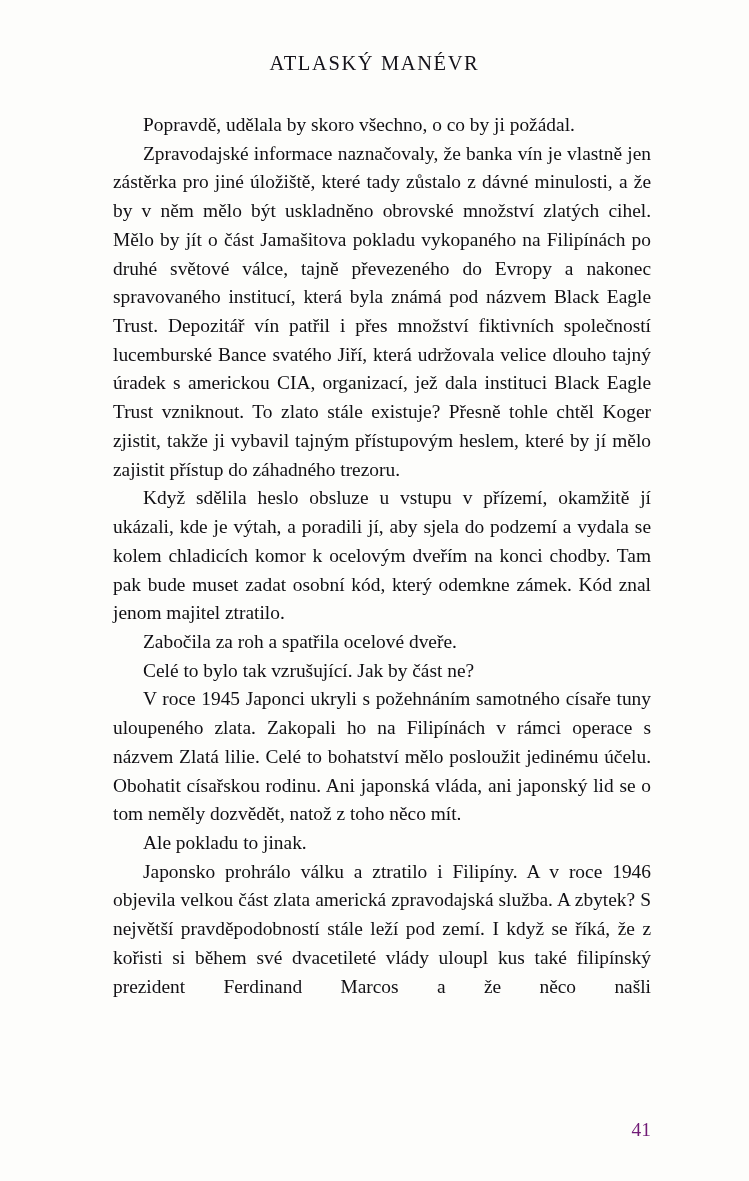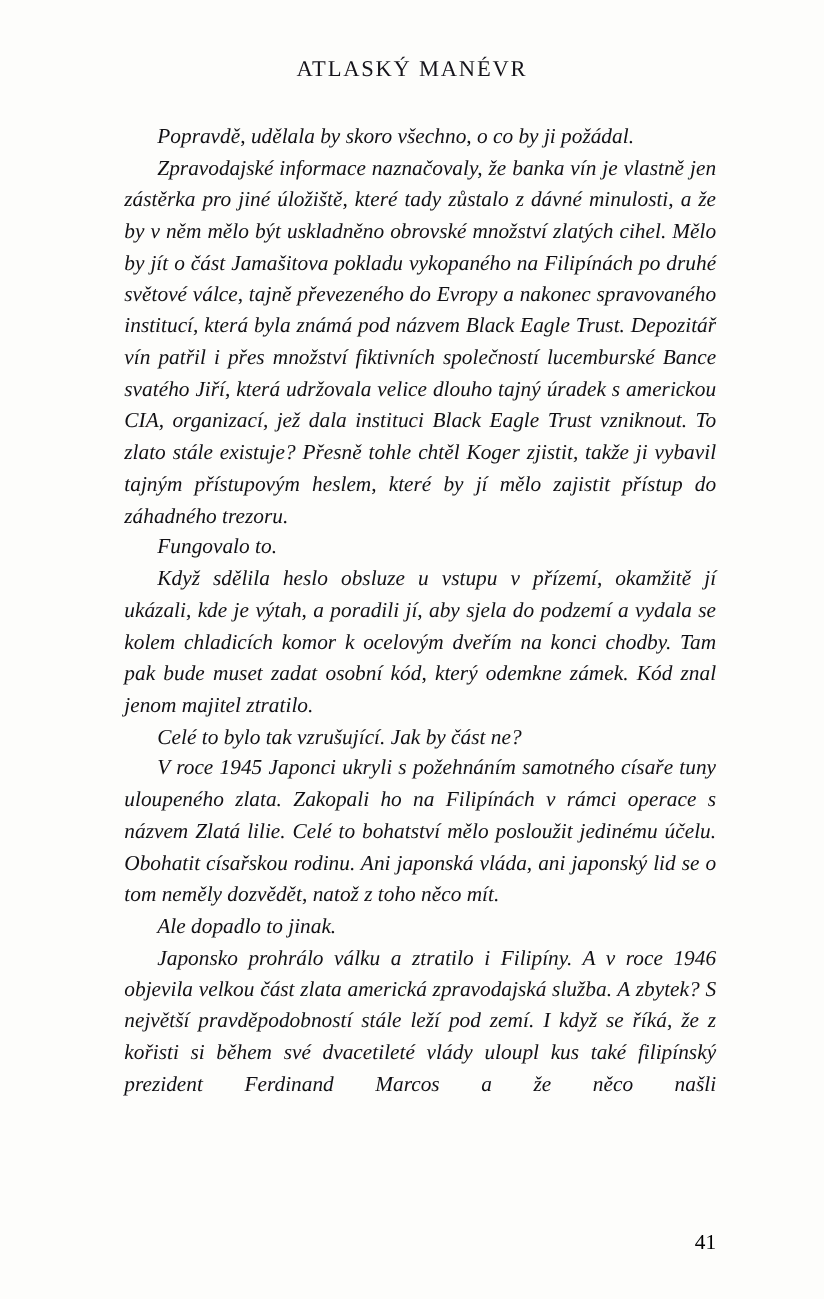--- a/index.html
+++ b/index.html
@@ -43,48 +43,47 @@
     text-align: justify;
     text-justify: inter-word;
     color: #111014;
     hyphens: manual;
     -webkit-hyphens: manual;
   }
   .text-block p {
     margin: 0;
     text-indent: 30px;
     text-align: justify;
-    font-style: italic;
   }
   .text-block p:last-child {
     text-align-last: justify;
   }
   .folio {
     position: absolute;
     top: 1119px;
     left: 0;
     width: 651px;
     text-align: right;
     font-size: 19.4px;
-    color: #000000;
+    color: #701a75;
   }
 </style>
 </head>
 <body>
 
 <div class="page">
 
   <div class="running-head">ATLASKÝ MANÉVR</div>
 
   <div class="text-block">
     <p>Popravdě, udělala by skoro všechno, o co by ji požádal.</p>
     <p>Zpravodajské informace naznačovaly, že banka vín je vlastně jen zástěrka pro jiné úložiště, které tady zůstalo z dávné minulosti, a že by v něm mělo být uskladněno obrovské množství zlatých cihel. Mělo by jít o část Jamašitova pokladu vykopaného na Filipínách po druhé světové válce, tajně převezeného do Evropy a nakonec spravovaného institucí, která byla známá pod názvem Black Eagle Trust. Depozitář vín patřil i přes množství fiktivních společností lucemburské Bance svatého Jiří, která udržovala velice dlouho tajný úradek s americkou CIA, organizací, jež dala instituci Black Eagle Trust vzniknout. To zlato stále existuje? Přesně tohle chtěl Koger zjistit, takže ji vybavil tajným přístupovým heslem, které by jí mělo zajistit přístup do záhadného trezoru.</p>
-    <p>Fungovalo to.</p>
     <p>Když sdělila heslo obsluze u vstupu v přízemí, okamžitě jí ukázali, kde je výtah, a poradili jí, aby sjela do podzemí a vydala se kolem chladicích komor k ocelovým dveřím na konci chodby. Tam pak bude muset zadat osobní kód, který odemkne zámek. Kód znal jenom majitel ztratilo.</p>
+    <p>Zabočila za roh a spatřila ocelové dveře.</p>
     <p>Celé to bylo tak vzrušující. Jak by část ne?</p>
     <p>V roce 1945 Japonci ukryli s požehnáním samotného císaře tuny uloupeného zlata. Zakopali ho na Filipínách v rámci operace s názvem Zlatá lilie. Celé to bohatství mělo posloužit jedinému účelu. Obohatit císařskou rodinu. Ani japonská vláda, ani japonský lid se o tom neměly dozvědět, natož z toho něco mít.</p>
-    <p>Ale dopadlo to jinak.</p>
+    <p>Ale pokladu to jinak.</p>
     <p>Japonsko prohrálo válku a ztratilo i Filipíny. A v roce 1946 objevila velkou část zlata americká zpravodajská služba. A zbytek? S největší pravděpodobností stále leží pod zemí. I když se říká, že z kořisti si během své dvacetileté vlády uloupl kus také filipínský prezident Ferdinand Marcos a že něco našli</p>
   </div>
 
   <div class="folio">41</div>
 
 </div>
 
 </body></html>

